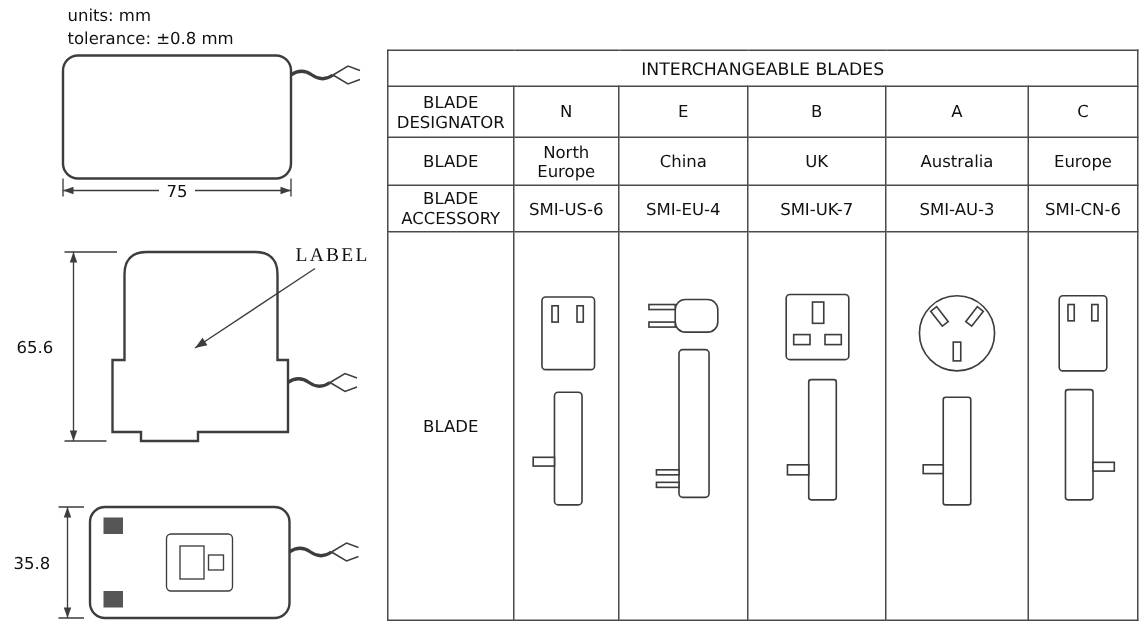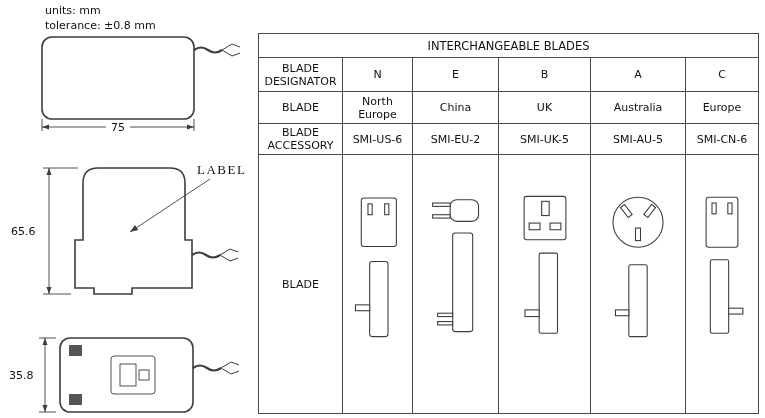--- a/index.html
+++ b/index.html
@@ -126,23 +126,23 @@
         <td>BLADE</td>
         <td>North Europe</td>
         <td>China</td>
         <td>UK</td>
         <td>Australia</td>
         <td>Europe</td>
       </tr>
       <tr style="height:30px">
         <td>BLADE ACCESSORY</td>
         <td>SMI-US-6</td>
-        <td>SMI-EU-2</td>
-        <td>SMI-UK-5</td>
-        <td>SMI-AU-5</td>
+        <td>SMI-EU-4</td>
+        <td>SMI-UK-7</td>
+        <td>SMI-AU-3</td>
         <td>SMI-CN-6</td>
       </tr>
       <tr style="height:259px">
         <td>BLADE</td>
 
         <td>
           <svg class="plug" width="66" height="192" viewBox="0 0 78 230">
             <g class="ln">
               <rect x="19" y="12" width="42" height="58" rx="3"></rect>
               <rect x="27" y="19" width="5" height="13"></rect>

